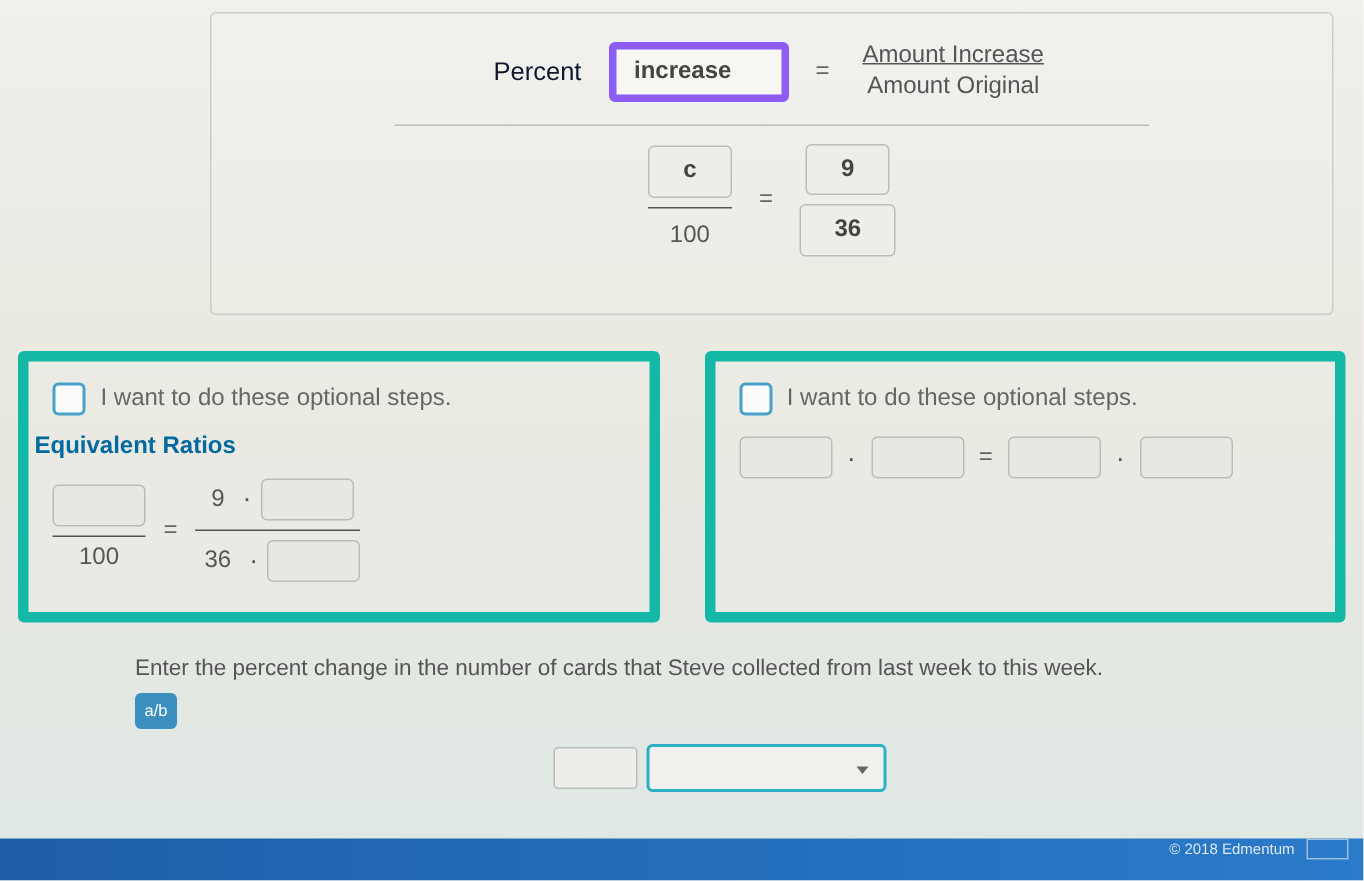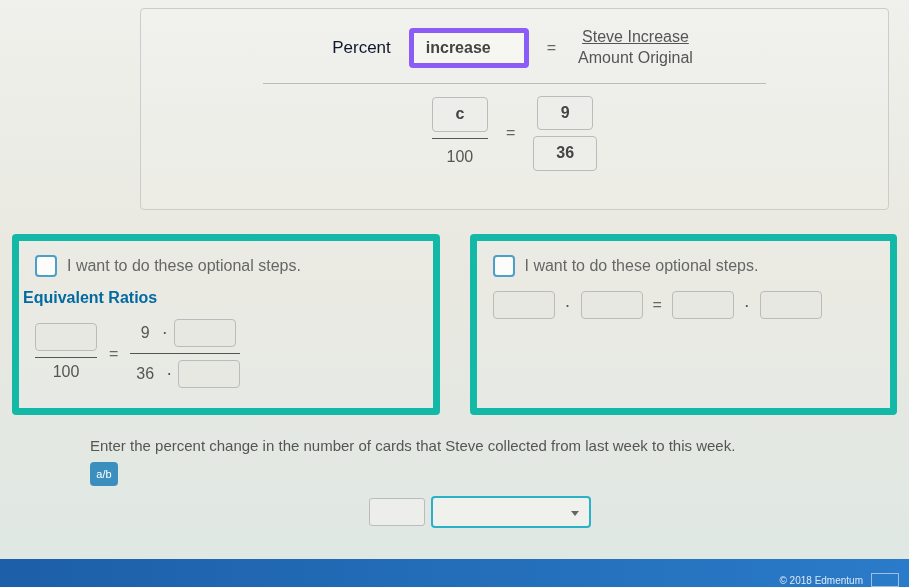--- a/index.html
+++ b/index.html
@@ -131,41 +131,41 @@
     border-left: 4px solid transparent;
     border-right: 4px solid transparent;
     border-top: 5px solid #666;
   }
   .taskbar {
     position: absolute;
     left: 0; right: 0; bottom: 0;
     height: 28px;
     background: linear-gradient(to right, #1d5fa8, #2a7bc9);
     display: flex;
-    align-items: flex-end;
+    align-items: flex-start;
     padding: 0 10px;
     color: #dce8f4;
     font-size: 10px;
     justify-content: space-between;
   }
   .taskbar .tb-right { display: flex; align-items: center; gap: 8px; }
   .tb-box { width: 28px; height: 14px; border: 1px solid #9ec0e0; }
 </style>
 </head>
 <body>
 
 <div class="main-panel">
   <div class="eq-row">
     <span class="label-text">Percent</span>
     <div class="dropdown">
       <span>increase</span>
     </div>
     <span class="eq-sign">=</span>
     <div class="frac">
-      <span class="num" style="text-decoration: underline;">Steve Increase</span>
+      <span class="num" style="text-decoration: underline;">Amount Increase</span>
       <span class="den">Amount Original</span>
     </div>
   </div>
   <div class="hr"></div>
   <div class="eq-row">
     <div class="frac">
       <div class="val-box">c</div>
       <div class="bar" style="margin-top:6px;"></div>
       <div class="plain" style="font-weight:normal; padding-top:6px;">100</div>
     </div>

